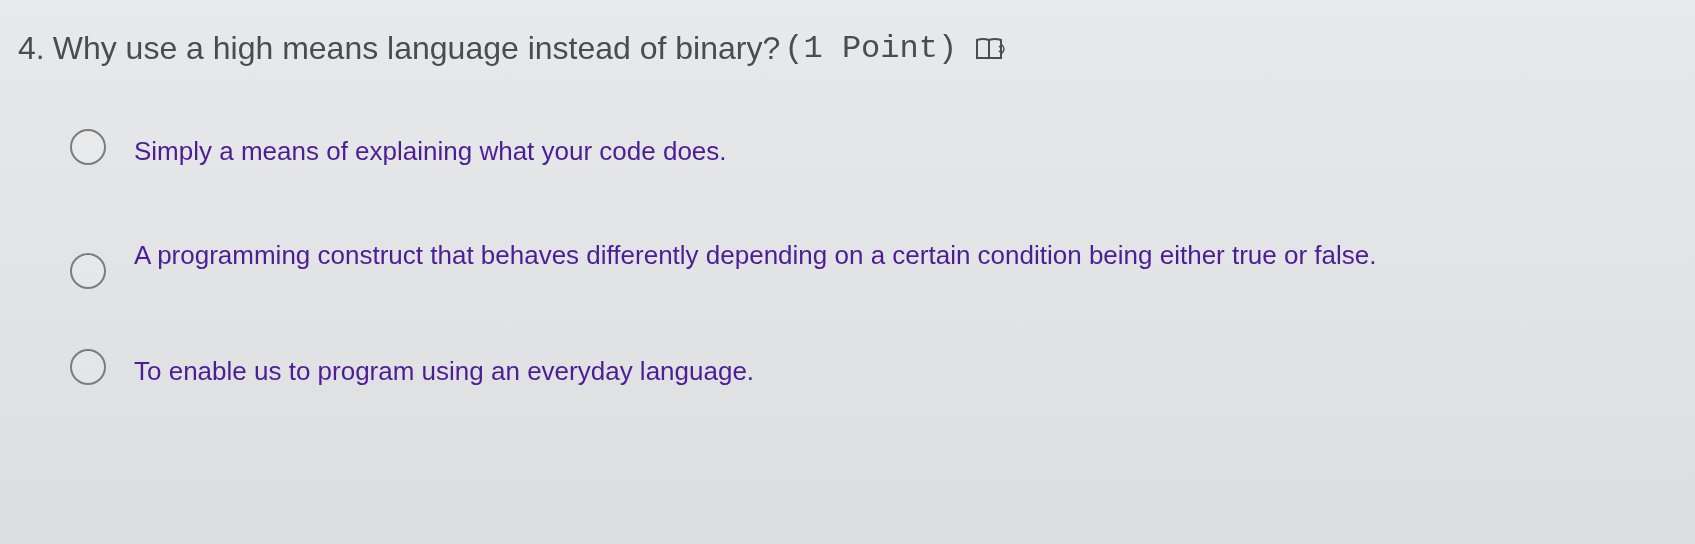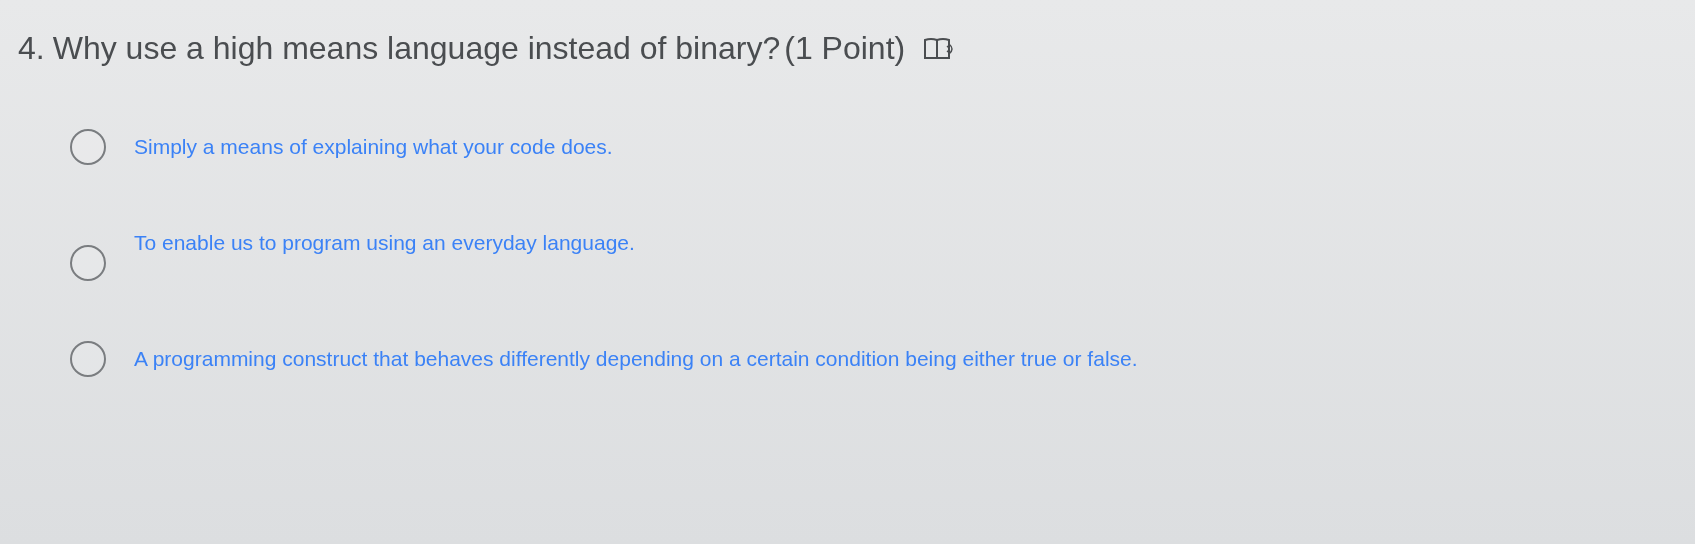--- a/index.html
+++ b/index.html
@@ -25,20 +25,21 @@
       font-weight: 400;
     }
     .question-number {
       margin-right: 8px;
     }
     .question-text {
       margin-right: 4px;
     }
     .points {
       margin-right: 18px;
+      font-family: Liberation Mono, monospace;
     }
     .reader-icon {
       width: 32px;
       height: 26px;
       display: inline-flex;
       align-items: center;
       justify-content: center;
     }
     .reader-icon svg {
       width: 32px;
@@ -60,22 +61,22 @@
       height: 36px;
       border: 2px solid #7a7d80;
       border-radius: 50%;
       flex-shrink: 0;
       margin-right: 28px;
       margin-top: 2px;
       cursor: pointer;
       background: rgba(255,255,255,0.15);
     }
     .option-text {
-      font-size: 21px;
-      color: #3b82f6;
+      font-size: 26px;
+      color: #4c1d95;
       line-height: 1.7;
       padding-top: 2px;
     }
     .option:nth-child(2) .radio {
       margin-top: 22px;
     }
   </style>
 </head>
 <body>
 
@@ -93,19 +94,19 @@
   </span>
 </div>
 
 <div class="options">
   <div class="option">
     <div class="radio"></div>
     <div class="option-text">Simply a means of explaining what your code does.</div>
   </div>
   <div class="option">
     <div class="radio"></div>
-    <div class="option-text">To enable us to program using an everyday language.</div>
+    <div class="option-text">A programming construct that behaves differently depending on a certain condition being either true or false.</div>
   </div>
   <div class="option">
     <div class="radio"></div>
-    <div class="option-text">A programming construct that behaves differently depending on a certain condition being either true or false.</div>
+    <div class="option-text">To enable us to program using an everyday language.</div>
   </div>
 </div>
 
 </body></html>

